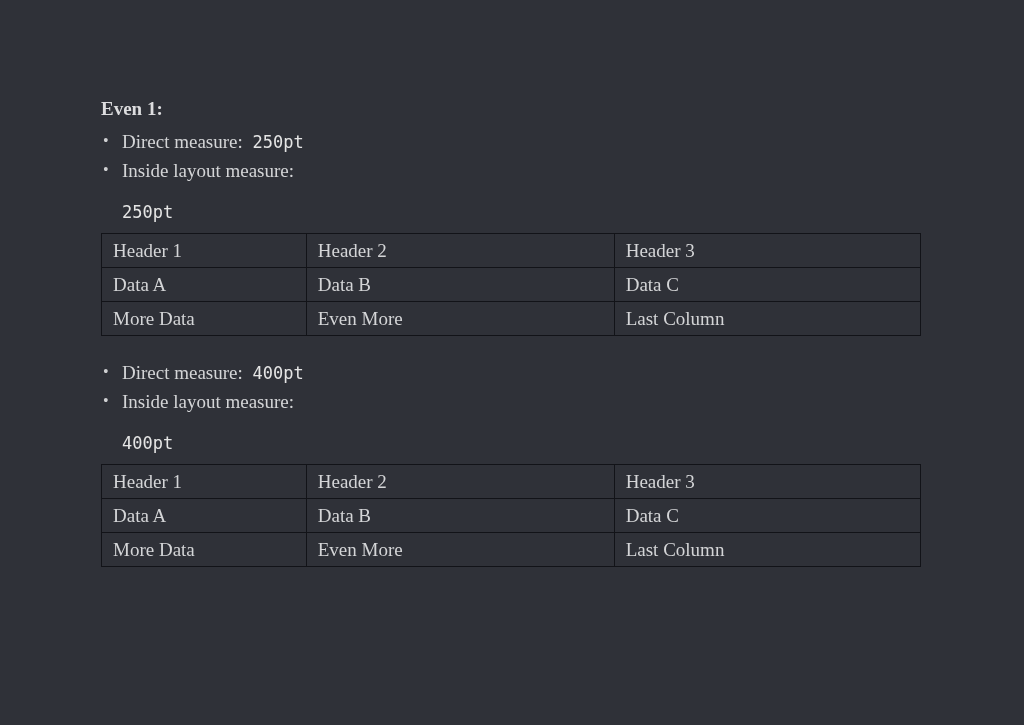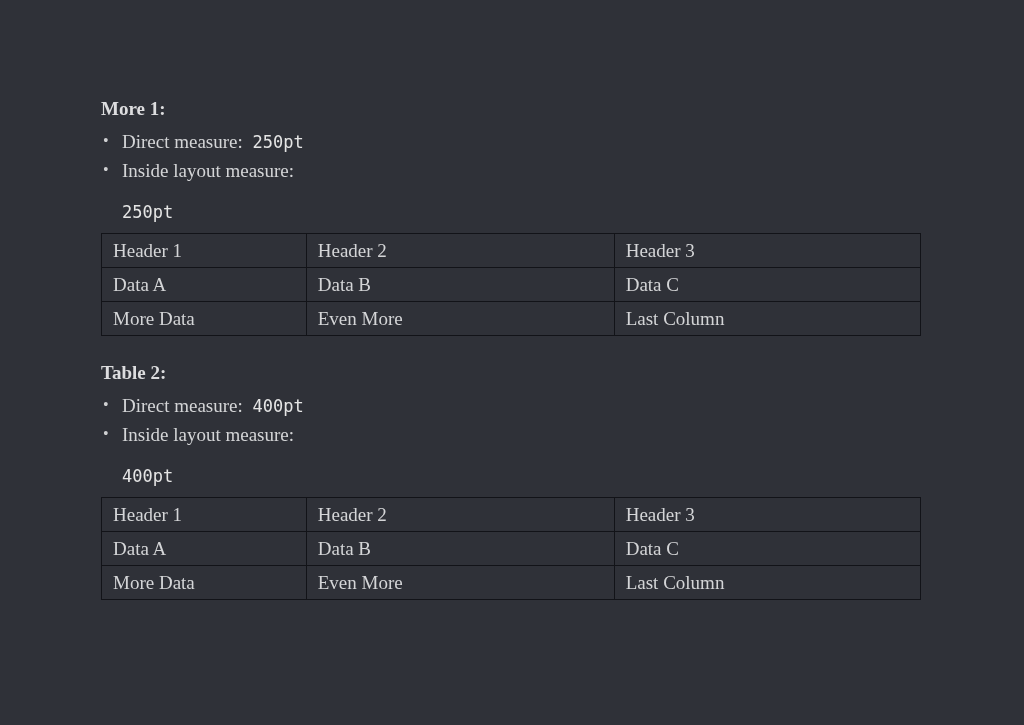--- a/index.html
+++ b/index.html
@@ -88,21 +88,21 @@
   col.c1 { width: 25%; }
   col.c2 { width: 37.6%; }
   col.c3 { width: 37.4%; }
 </style>
 </head>
 <body>
 
 <div class="doc">
 
   <div class="section">
-    <h2 class="section-title">More 1:</h2>
+    <h2 class="section-title">Even 1:</h2>
     <ul class="measure-list">
       <li class="measure-item">
         <span class="bullet">•</span>
         <span>Direct measure:</span>
         <code class="mono-value inline-value">250pt</code>
       </li>
       <li class="measure-item">
         <span class="bullet">•</span>
         <span>Inside layout measure:</span>
         <code class="mono-value layout-value">250pt</code>
@@ -130,21 +130,20 @@
         <tr>
           <td>More Data</td>
           <td>Even More</td>
           <td>Last Column</td>
         </tr>
       </tbody>
     </table>
   </div>
 
   <div class="section">
-    <h2 class="section-title">Table 2:</h2>
     <ul class="measure-list">
       <li class="measure-item">
         <span class="bullet">•</span>
         <span>Direct measure:</span>
         <code class="mono-value inline-value">400pt</code>
       </li>
       <li class="measure-item">
         <span class="bullet">•</span>
         <span>Inside layout measure:</span>
         <code class="mono-value layout-value">400pt</code>

